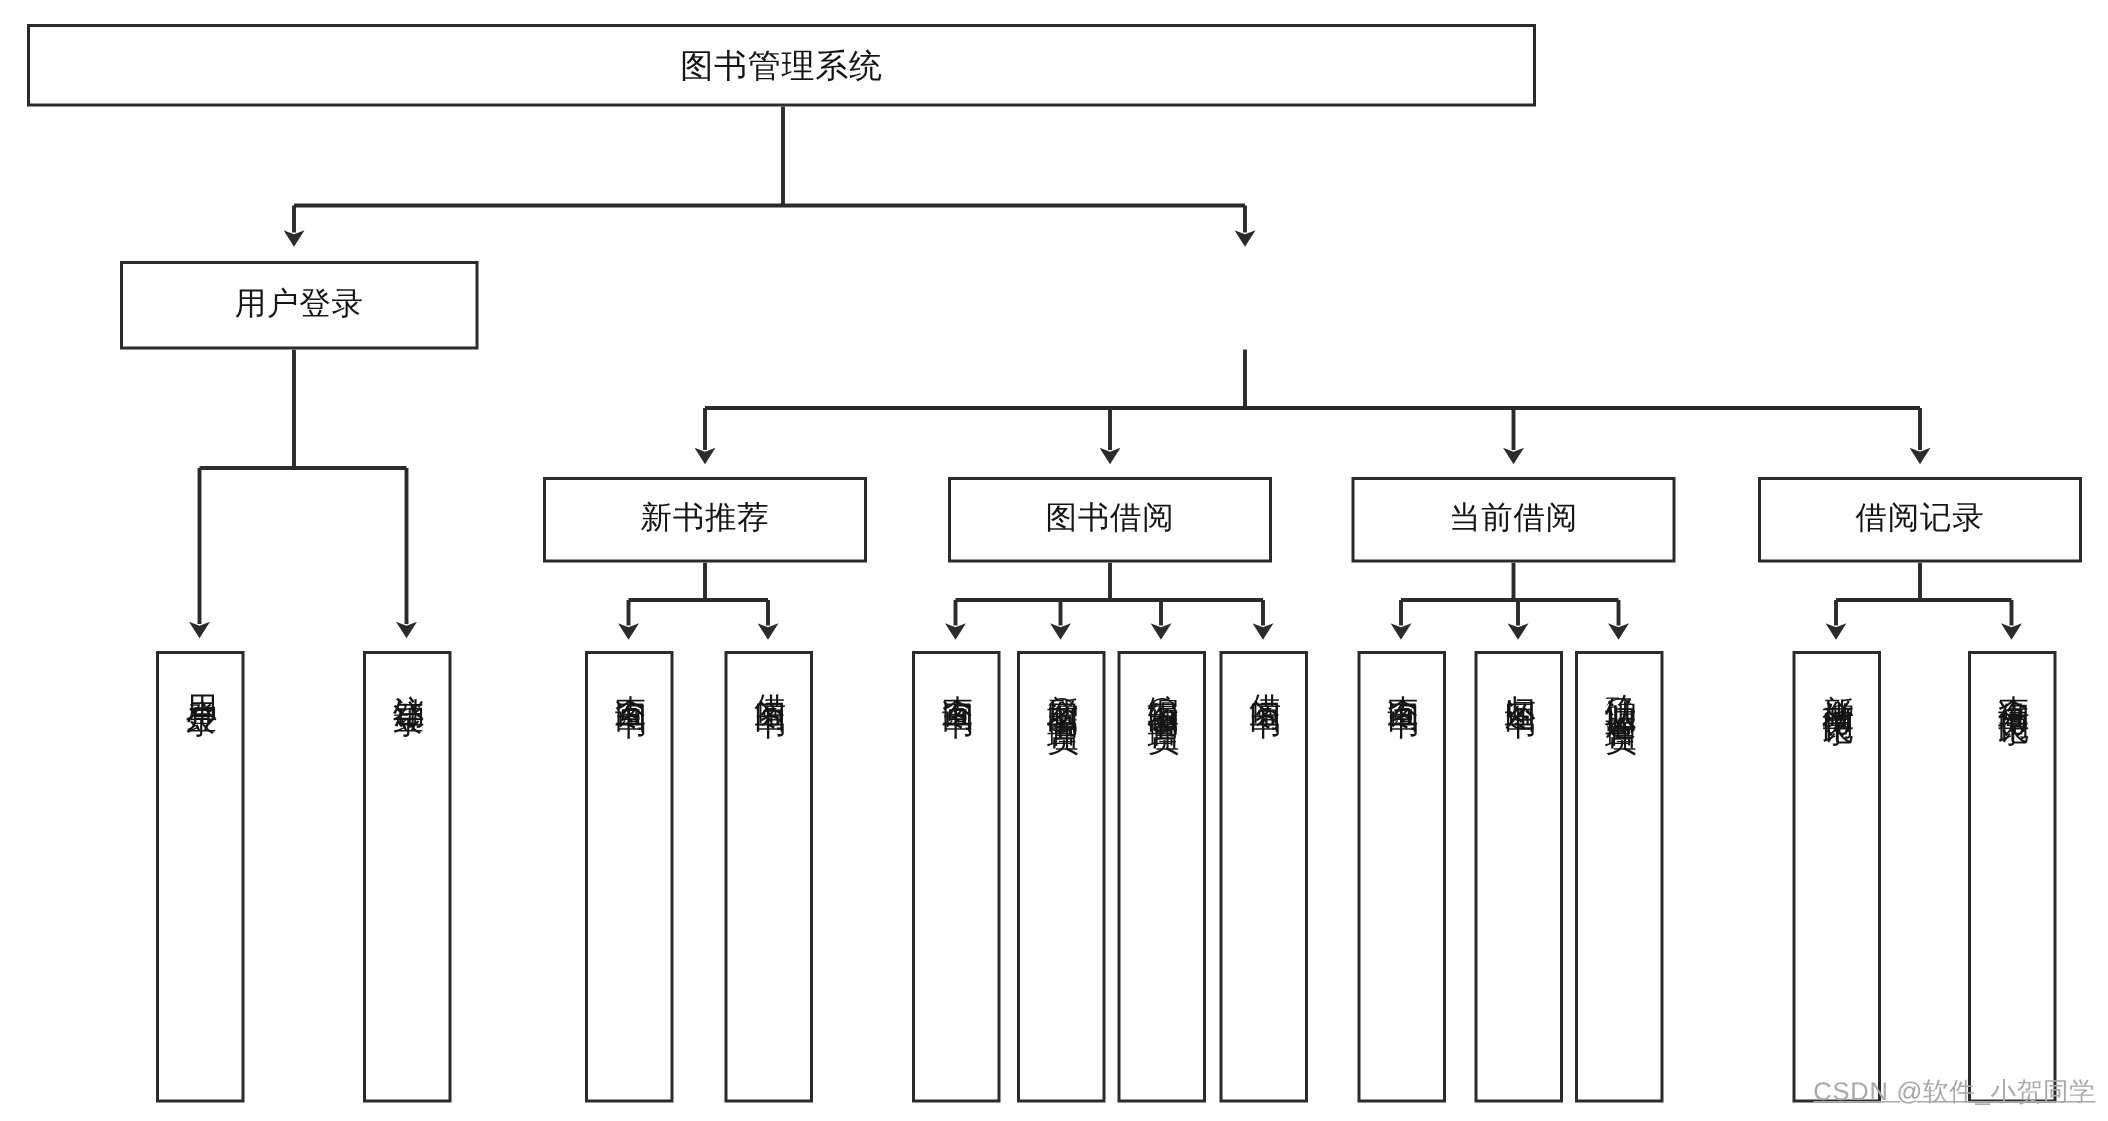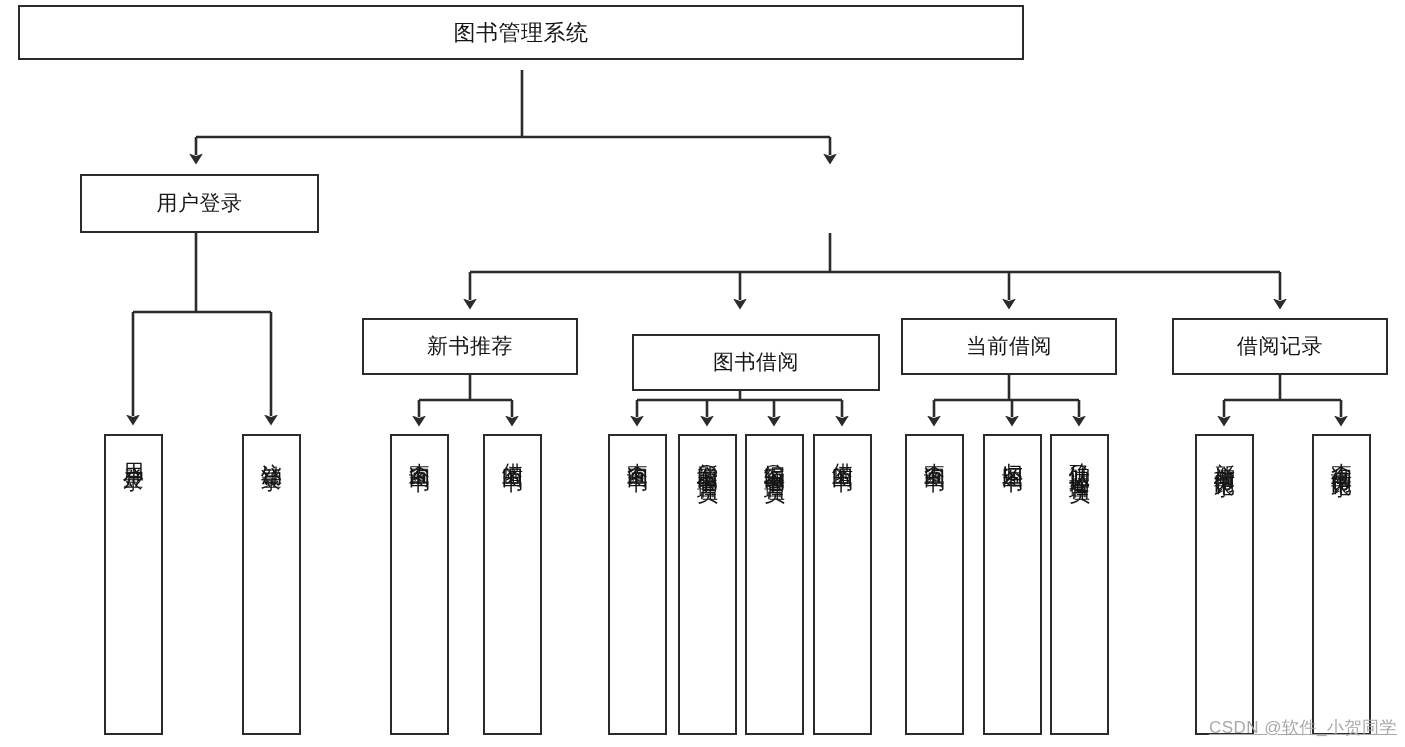--- a/index.html
+++ b/index.html
@@ -118,32 +118,32 @@
       <path d="M1012,400 L1012,417" marker-end="url(#arrow)"></path>
       <path d="M1079,400 L1079,417" marker-end="url(#arrow)"></path>
 
       <path d="M1280,375 L1280,400"></path>
       <path d="M1224,400 L1341,400"></path>
       <path d="M1224,400 L1224,417" marker-end="url(#arrow)"></path>
       <path d="M1341,400 L1341,417" marker-end="url(#arrow)"></path>
     </g>
   </svg>
 
-  <div class="node root" style="left:18px; top:5px; width:1006px; height:55px;">
+  <div class="node root" style="left:18px; top:16px; width:1006px; height:55px;">
     <span class="label">图书管理系统</span>
   </div>
 
   <div class="node" style="left:80px; top:174px; width:239px; height:59px;">
     <span class="label">用户登录</span>
   </div>
 
   <div class="node" style="left:362px; top:318px; width:216px; height:57px;">
     <span class="label">新书推荐</span>
   </div>
-  <div class="node" style="left:632px; top:334px; width:248px; height:57px;">
+  <div class="node" style="left:632px; top:318px; width:216px; height:57px;">
     <span class="label">图书借阅</span>
   </div>
   <div class="node" style="left:901px; top:318px; width:216px; height:57px;">
     <span class="label">当前借阅</span>
   </div>
   <div class="node" style="left:1172px; top:318px; width:216px; height:57px;">
     <span class="label">借阅记录</span>
   </div>
 
   <div class="node leaf" style="left:104px; top:434px; width:59px; height:301px;">

